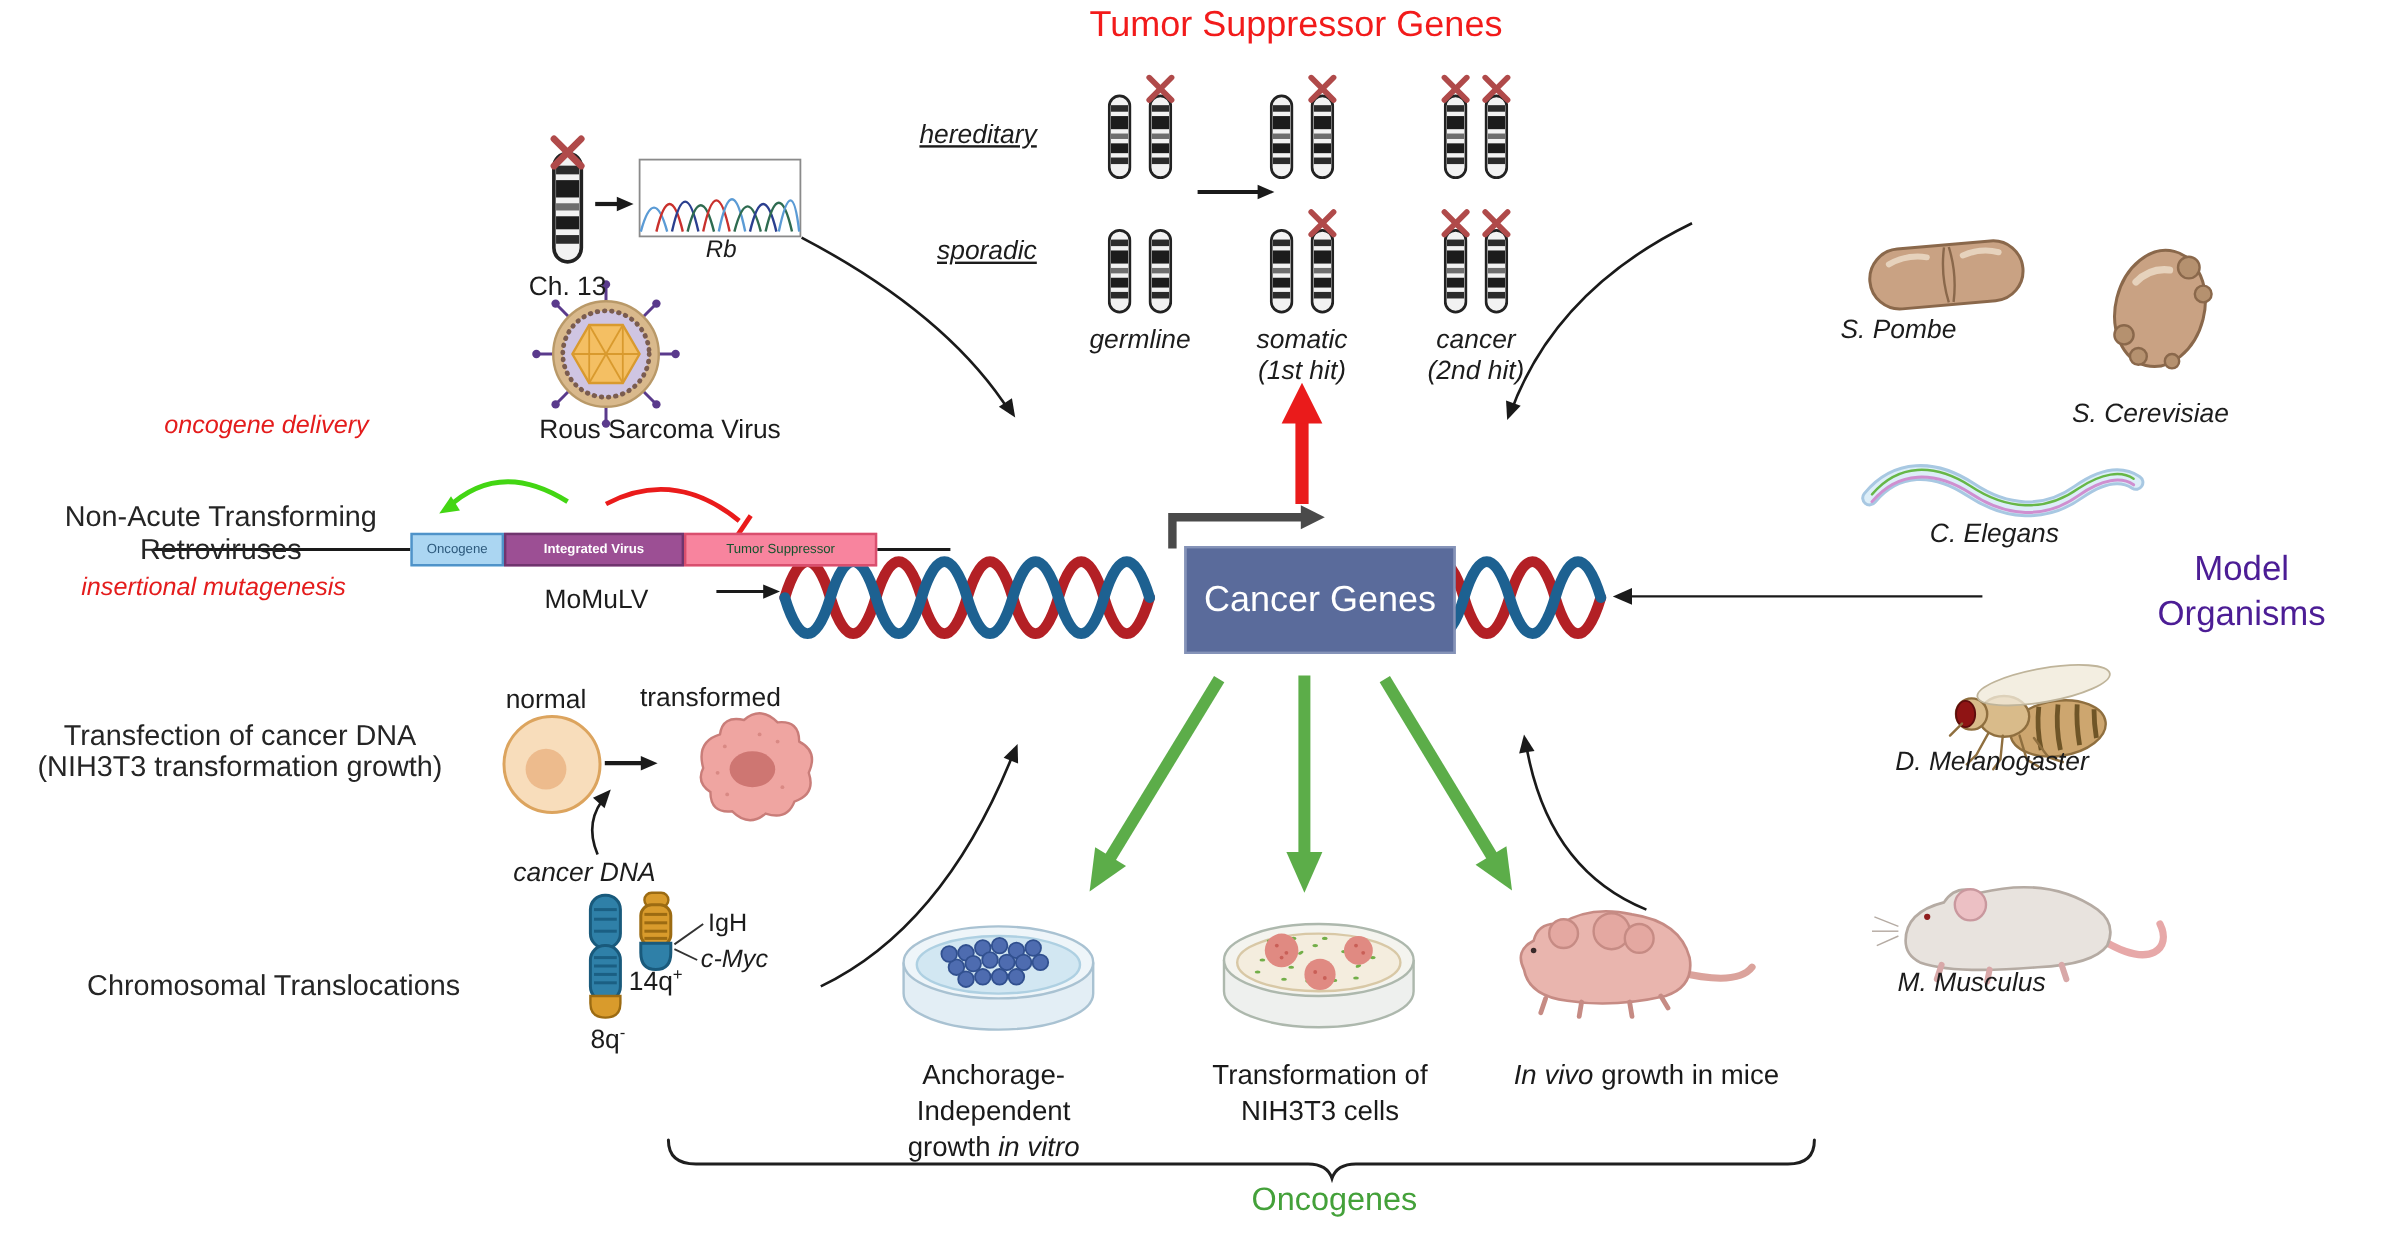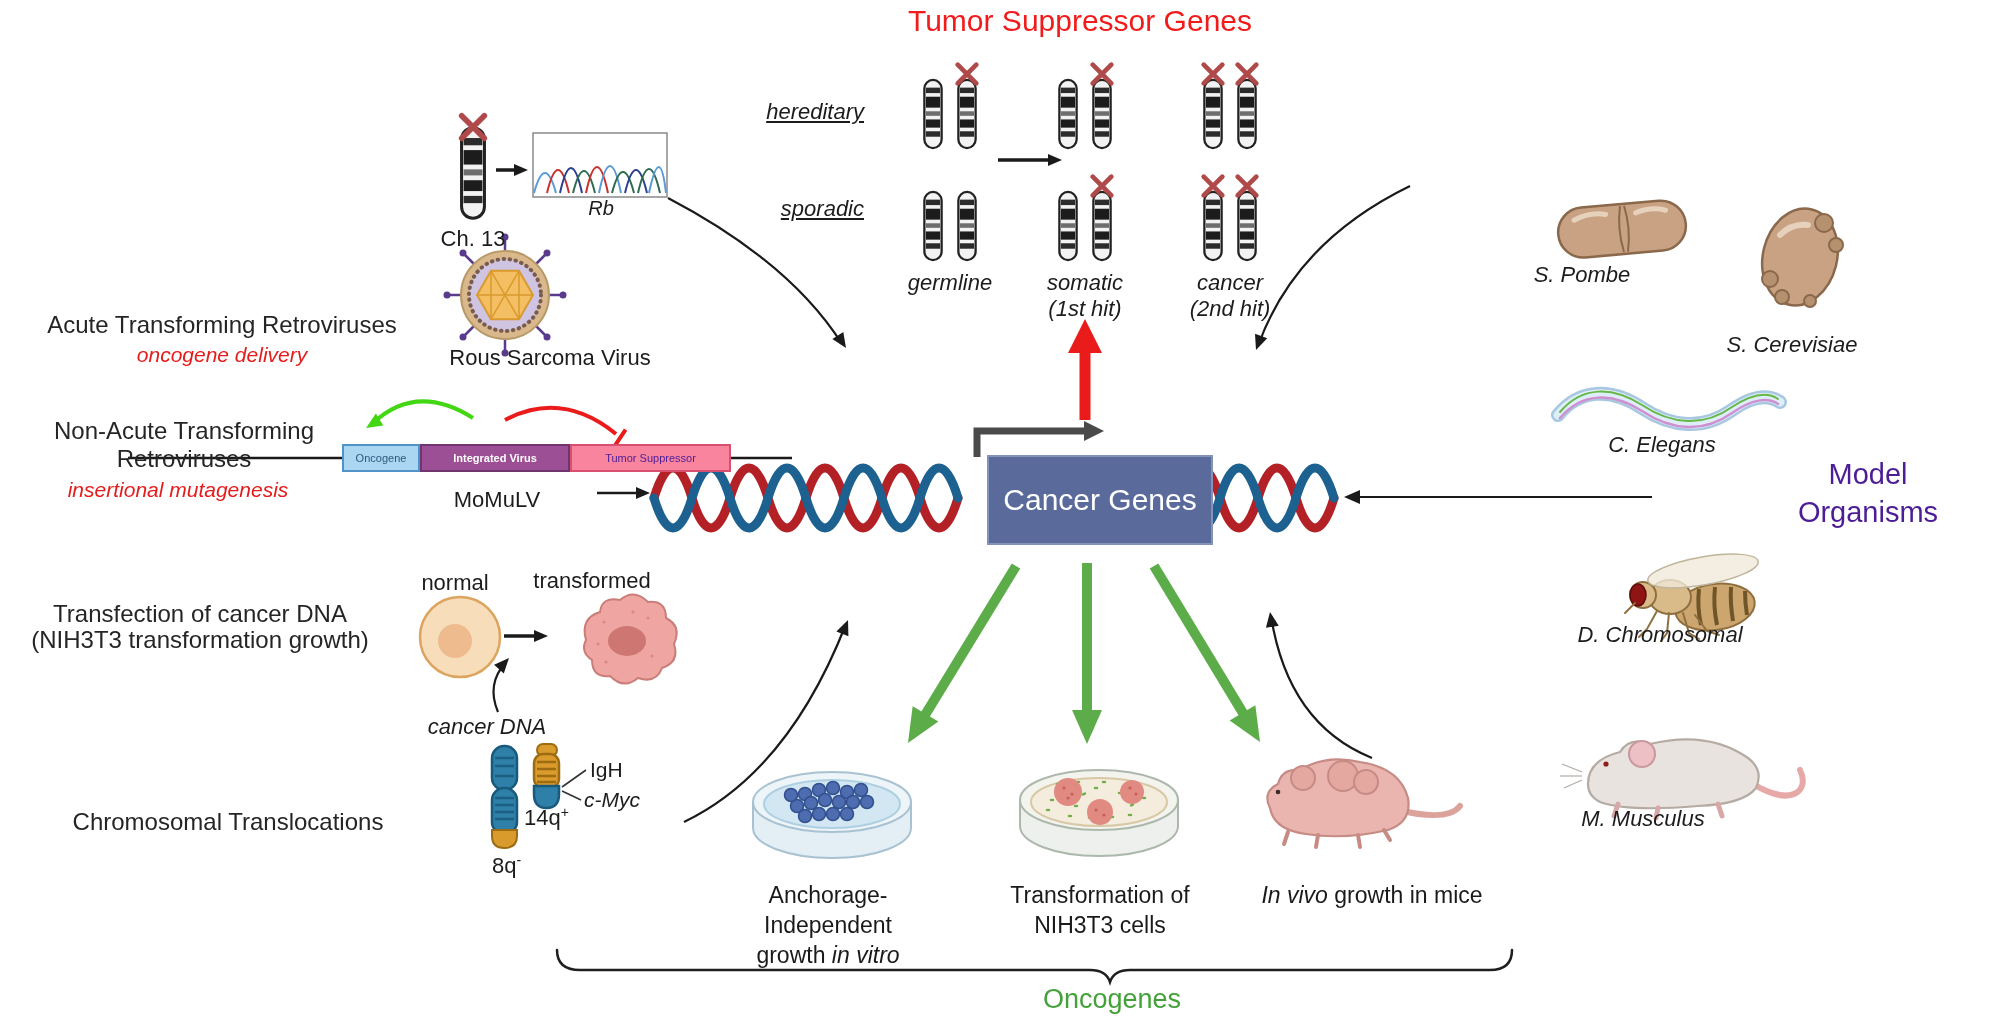--- a/index.html
+++ b/index.html
@@ -379,31 +379,30 @@
   <div class="abs rgt sm it" style="left:660px;top:196px;width:204px;">sporadic</div>
   <div class="abs ctr sm it" style="left:950px;top:270px;">germline</div>
   <div class="abs ctr sm it" style="left:1085px;top:270px;">somatic</div>
   <div class="abs ctr sm it" style="left:1085px;top:296px;">(1st hit)</div>
   <div class="abs ctr sm it" style="left:1230px;top:270px;">cancer</div>
   <div class="abs ctr sm it" style="left:1230px;top:296px;">(2nd hit)</div>
 
   <div class="abs ctr sm" style="left:473px;top:226px;">Ch. 13</div>
   <div class="abs ctr it" style="left:601px;top:197px;font-size:20px;">Rb</div>
 
-  <div class="abs ctr h" style="left:222px;top:311px;">Acute Transforming Retroviruses</div>
   <div class="abs ctr redsub" style="left:222px;top:343px;">oncogene delivery</div>
   <div class="abs ctr sm" style="left:550px;top:345px;">Rous Sarcoma Virus</div>
 
   <div class="abs ctr h" style="left:184px;top:417px;">Non-Acute Transforming</div>
   <div class="abs ctr h" style="left:184px;top:445px;">Retroviruses</div>
   <div class="abs ctr redsub" style="left:178px;top:478px;">insertional mutagenesis</div>
 
   <div class="abs genebox" style="left:342px;top:444px;width:78px;height:28px;background:#abd6f2;border:2px solid #4f93c9;color:#2d5a7d;">Oncogene</div>
   <div class="abs genebox" style="left:420px;top:444px;width:150px;height:28px;background:#9c4f94;border:2px solid #70356e;color:#fff;font-weight:bold;">Integrated Virus</div>
-  <div class="abs genebox" style="left:570px;top:444px;width:161px;height:28px;background:#f8849e;border:2px solid #d94f6e;color:#4c1d95;">Tumor Suppressor</div>
+  <div class="abs genebox" style="left:570px;top:444px;width:161px;height:28px;background:#f8849e;border:2px solid #d94f6e;color:#14532d;">Tumor Suppressor</div>
   <div class="abs ctr sm" style="left:497px;top:487px;">MoMuLV</div>
 
   <div class="abs ctr h" style="left:200px;top:600px;">Transfection of cancer DNA</div>
   <div class="abs ctr h" style="left:200px;top:626px;">(NIH3T3 transformation growth)</div>
   <div class="abs ctr sm" style="left:455px;top:570px;">normal</div>
   <div class="abs ctr sm" style="left:592px;top:568px;">transformed</div>
   <div class="abs ctr sm it" style="left:487px;top:714px;">cancer DNA</div>
 
   <div class="abs ctr h" style="left:228px;top:808px;">Chromosomal Translocations</div>
   <div class="abs sm" style="left:492px;top:852px;"><span>8q</span><sup>-</sup></div>
@@ -419,16 +418,16 @@
   <div class="abs ctr assay" style="left:1100px;top:882px;">Transformation of</div>
   <div class="abs ctr assay" style="left:1100px;top:912px;">NIH3T3 cells</div>
   <div class="abs ctr assay" style="left:1372px;top:882px;"><span class="it">In vivo</span><span> growth in mice</span></div>
   <div class="abs ctr oncogenes" style="left:1112px;top:984px;">Oncogenes</div>
 
   <div class="abs ctr sm it" style="left:1582px;top:262px;">S. Pombe</div>
   <div class="abs ctr sm it" style="left:1792px;top:332px;">S. Cerevisiae</div>
   <div class="abs ctr sm it" style="left:1662px;top:432px;">C. Elegans</div>
   <div class="abs ctr modelorg" style="left:1868px;top:458px;">Model</div>
   <div class="abs ctr modelorg" style="left:1868px;top:496px;">Organisms</div>
-  <div class="abs ctr sm it" style="left:1660px;top:622px;">D. Chromosomal</div>
+  <div class="abs ctr sm it" style="left:1660px;top:622px;">D. Melanogaster</div>
   <div class="abs ctr sm it" style="left:1643px;top:806px;">M. Musculus</div>
 
 </div>
 
 </body></html>

